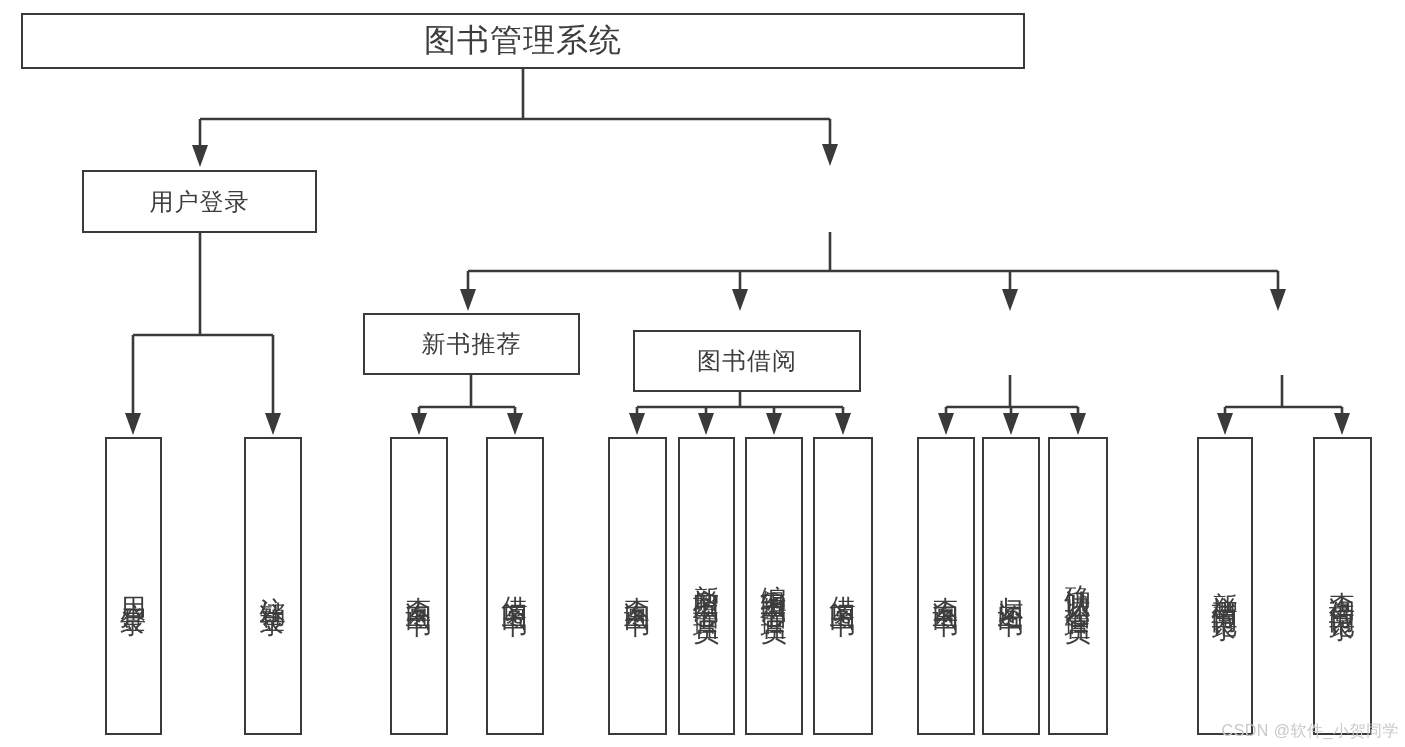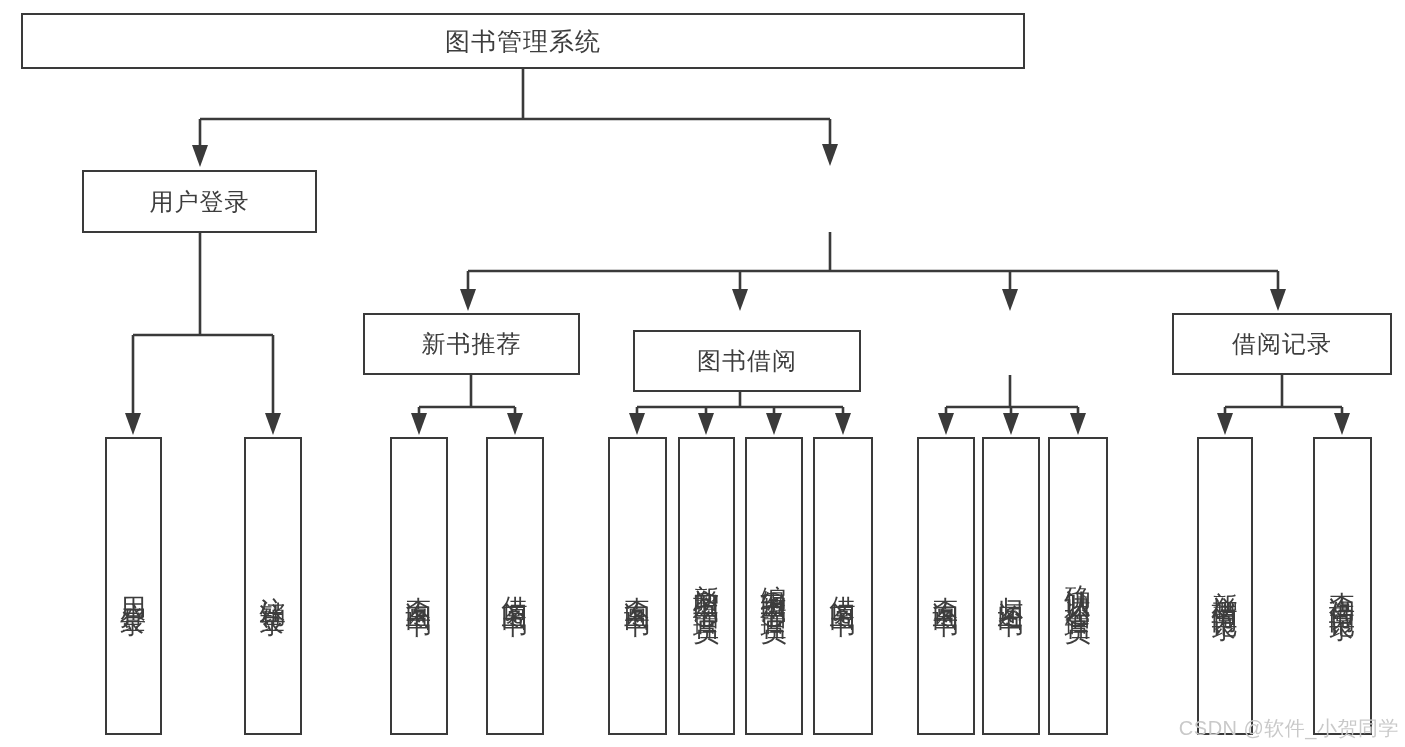--- a/index.html
+++ b/index.html
@@ -42,33 +42,33 @@
     display:flex;
     align-items:center;
     justify-content:center;
     color:var(--text);
   }
   .hbox span{
     font-size:24px;
     letter-spacing:1px;
     white-space:nowrap;
   }
-  .hbox.root span{font-size:25px;}
+  .hbox.root span{font-size:32px;}
   .vbox span{
     writing-mode:vertical-rl;
     text-orientation:mixed;
     font-size:26px;
     letter-spacing:5px;
     line-height:1;
   }
   .watermark{
     position:absolute;
     right:6px;
     bottom:5px;
-    font-size:20px;
+    font-size:16px;
     color:var(--watermark);
     z-index:10;
     white-space:nowrap;
     letter-spacing:0.5px;
   }
 </style>
 </head>
 <body>
 
 <div class="canvas">
@@ -130,23 +130,20 @@
   <div class="node hbox" style="left:82px;top:170px;width:235px;height:63px">
     <span>用户登录</span>
   </div>
 
   <div class="node hbox" style="left:363px;top:313px;width:217px;height:62px">
     <span>新书推荐</span>
   </div>
   <div class="node hbox" style="left:633px;top:330px;width:228px;height:62px">
     <span>图书借阅</span>
   </div>
-  <div class="node hbox" style="left:1172px;top:313px;width:220px;height:62px">
-    <span>借阅记录</span>
-  </div>
 
   <div class="node vbox" style="left:105px;top:437px;width:57px;height:298px">
     <span>用户登录</span>
   </div>
   <div class="node vbox" style="left:244px;top:437px;width:58px;height:298px">
     <span>注销登录</span>
   </div>
 
   <div class="node vbox" style="left:390px;top:437px;width:58px;height:298px">
     <span>查询图书</span>

